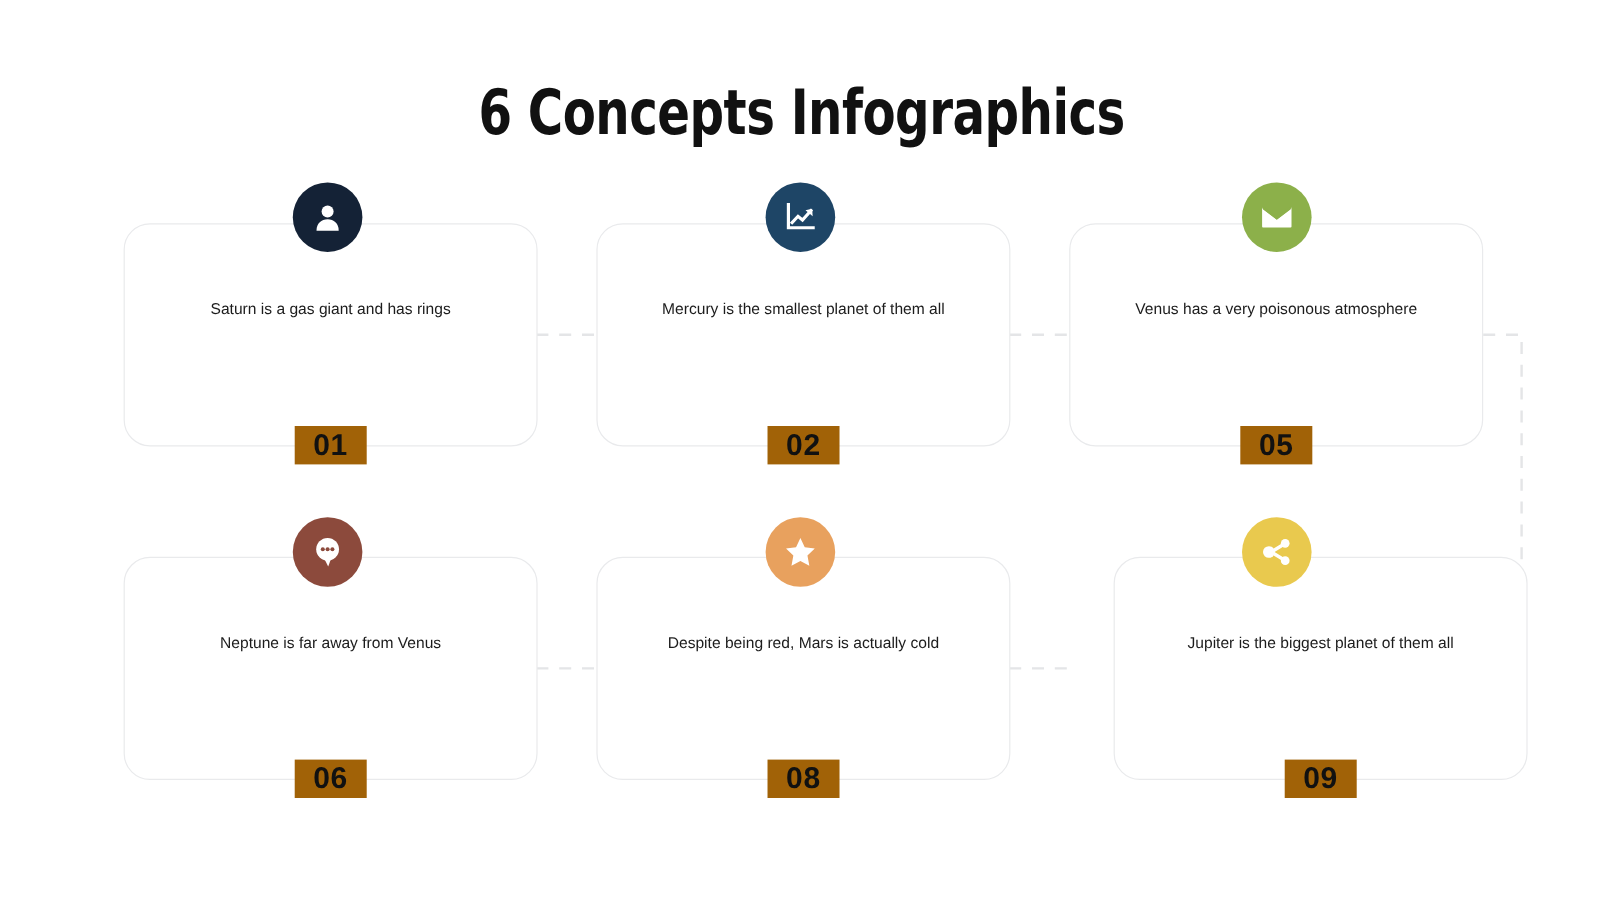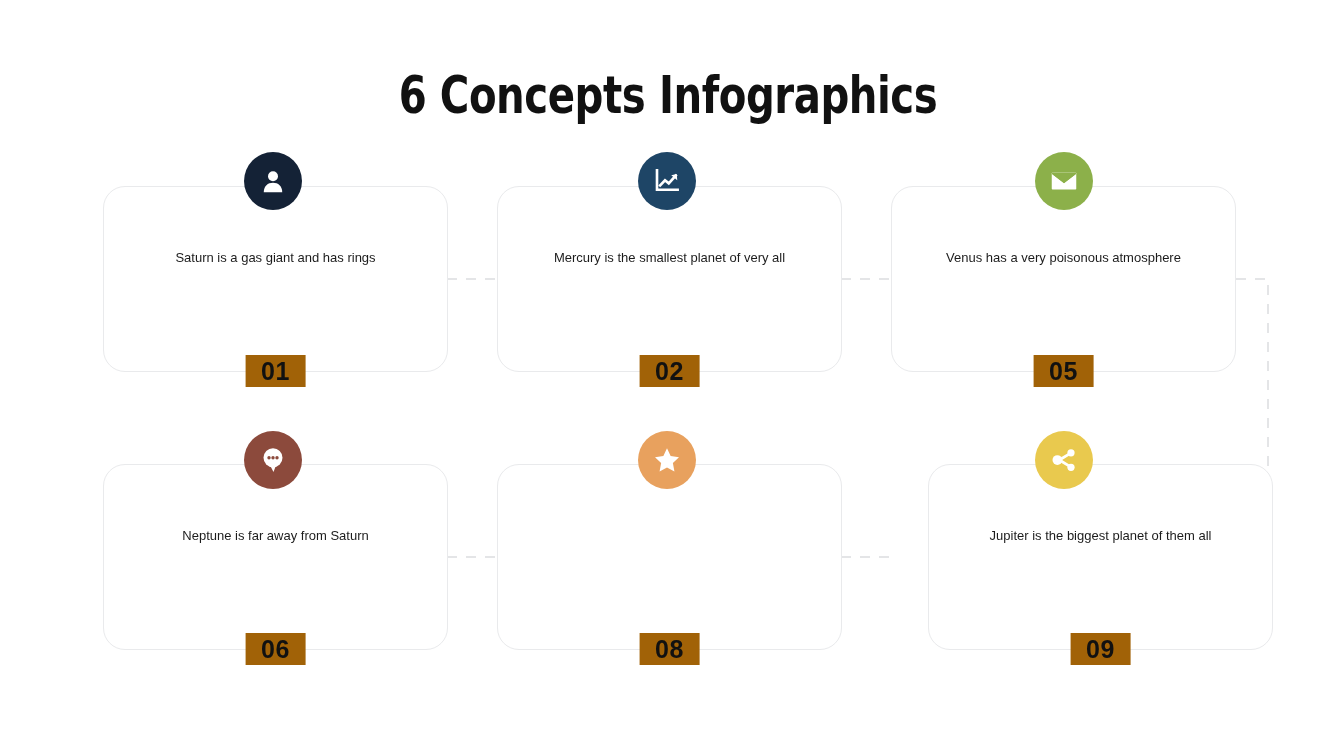--- a/index.html
+++ b/index.html
@@ -131,21 +131,21 @@
     <div class="card-number">01</div>
   </div>
   <div class="icon-badge" style="left:244px; top:152px; background:#142236;">
     <svg width="30" height="30" viewBox="0 0 24 24" fill="#ffffff">
       <circle cx="12" cy="8.2" r="4"></circle>
       <path d="M4.6 21 C4.6 16 7.9 13.4 12 13.4 C16.1 13.4 19.4 16 19.4 21 Z"></path>
     </svg>
   </div>
 
   <div class="card" style="left:497px; top:186px;">
-    <div class="card-text">Mercury is the smallest planet of very all</div>
+    <div class="card-text">Mercury is the smallest planet of them all</div>
     <div class="card-number">02</div>
   </div>
   <div class="icon-badge" style="left:638px; top:152px; background:#1e4566;">
     <svg width="30" height="30" viewBox="0 0 24 24" fill="none" stroke="#ffffff" stroke-width="2.1" stroke-linecap="square" stroke-linejoin="miter">
       <path d="M4 3.5 L4 19 L20.5 19"></path>
       <polyline points="6.5,15.6 10.4,11.4 13.4,13.9 19,7.6" fill="none"></polyline>
       <polygon points="19.8,6.4 20.2,11.4 15.4,7.3" fill="#ffffff" stroke="none"></polygon>
     </svg>
   </div>
 
@@ -155,34 +155,35 @@
   </div>
   <div class="icon-badge" style="left:1035px; top:152px; background:#8cb04a;">
     <svg width="30" height="30" viewBox="0 0 24 24">
       <rect x="2.2" y="5.2" width="19.6" height="13.6" rx="0.6" fill="#ffffff"></rect>
       <path d="M2.2 6.1 L12 13.6 L21.8 6.1 L21.8 5.2 L2.2 5.2 Z" fill="#8cb04a"></path>
       <path d="M3.2 6.0 L12 12.7 L20.8 6.0" fill="none" stroke="#8cb04a" stroke-width="1.6"></path>
     </svg>
   </div>
 
   <div class="card" style="left:103px; top:464px;">
-    <div class="card-text">Neptune is far away from Saturn</div>
+    <div class="card-text">Neptune is far away from Venus</div>
     <div class="card-number">06</div>
   </div>
   <div class="icon-badge" style="left:244px; top:431px; background:#8c4a3c;">
     <svg width="30" height="30" viewBox="0 0 24 24">
       <circle cx="12" cy="10.2" r="7.6" fill="#ffffff"></circle>
       <path d="M9.2 15.4 L15.2 14.0 L12.4 21.6 Z" fill="#ffffff"></path>
       <circle cx="8.8" cy="10.2" r="1.35" fill="#8c4a3c"></circle>
       <circle cx="12" cy="10.2" r="1.35" fill="#8c4a3c"></circle>
       <circle cx="15.2" cy="10.2" r="1.35" fill="#8c4a3c"></circle>
     </svg>
   </div>
 
   <div class="card" style="left:497px; top:464px;">
+    <div class="card-text">Despite being red, Mars is actually cold</div>
     <div class="card-number">08</div>
   </div>
   <div class="icon-badge" style="left:638px; top:431px; background:#e8a15e;">
     <svg width="30" height="30" viewBox="0 0 24 24" fill="#ffffff">
       <path d="M12 2.6 L14.9 8.8 L21.6 9.7 L16.7 14.4 L17.95 21.2 L12 17.95 L6.05 21.2 L7.3 14.4 L2.4 9.7 L9.1 8.8 Z"></path>
     </svg>
   </div>
 
   <div class="card" style="left:928px; top:464px;">
     <div class="card-text">Jupiter is the biggest planet of them all</div>

